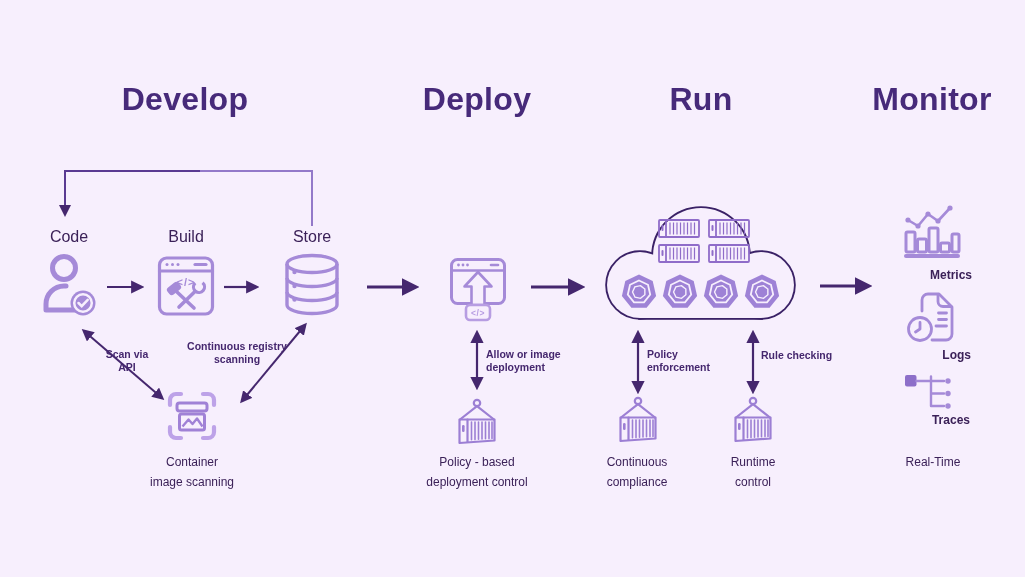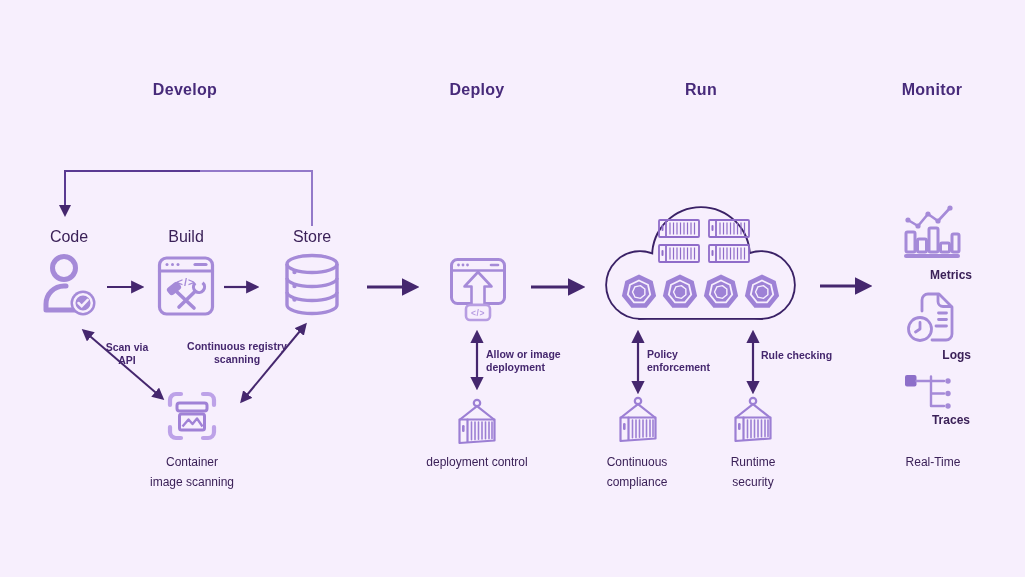--- a/index.html
+++ b/index.html
@@ -1,19 +1,19 @@
 <!DOCTYPE html>
 <html><head>
 <meta charset="utf-8">
 <style>
   html,body{margin:0;padding:0;}
   .scene{position:relative;width:1025px;height:577px;background:#f7effd;overflow:hidden;
          font-family:"Liberation Sans", sans-serif;}
   .abs{position:absolute;}
-  .hd{position:absolute;width:200px;text-align:center;font-size:16px;font-weight:700;
+  .hd{position:absolute;width:200px;text-align:center;font-size:32px;font-weight:700;
       color:#472a7a;letter-spacing:.3px;}
   .nl{position:absolute;width:120px;text-align:center;font-size:16px;font-weight:500;color:#3b2158;}
   .tl{position:absolute;text-align:center;font-size:12px;font-weight:500;color:#3b2158;line-height:20px;}
   .an{position:absolute;font-size:10.5px;font-weight:600;color:#45276e;line-height:13px;}
   .an.center{text-align:center;}
   .ml{position:absolute;text-align:right;font-size:12px;font-weight:600;color:#3b2158;}
   svg{display:block;}
 </style>
 </head>
 <body>
@@ -88,21 +88,21 @@
       <ellipse cx="29" cy="11" rx="25" ry="8.5"></ellipse>
       <path d="M4 11 V52 a25 8.5 0 0 0 50 0 V11"></path>
       <path d="M4 25 a25 8.5 0 0 0 50 0"></path>
       <path d="M4 39 a25 8.5 0 0 0 50 0"></path>
     </g>
     <circle cx="11.5" cy="19" r="2.2" fill="#a58ad8"></circle>
     <circle cx="11.5" cy="33" r="2.2" fill="#a58ad8"></circle>
     <circle cx="11.5" cy="46.5" r="2.2" fill="#a58ad8"></circle>
   </svg>
 
-  <div class="an center" style="left:98px;top:341px;width:58px;">
+  <div class="an center" style="left:98px;top:348px;width:58px;">
     <div>Scan via</div>
     <div>API</div>
   </div>
   <div class="an center" style="left:181px;top:340px;width:112px;">
     <div>Continuous registry</div>
     <div>scanning</div>
   </div>
 
   <svg class="abs" style="left:166px;top:390px;" width="52" height="52" viewBox="0 0 52 52">
     <g stroke="#bda2e8" fill="none" stroke-width="4.2" stroke-linecap="round" stroke-linejoin="round">
@@ -145,20 +145,21 @@
     <g stroke="#9c7fd4" fill="none" stroke-width="2.2" stroke-linejoin="round" stroke-linecap="round">
       <circle cx="28" cy="6" r="3.2"></circle>
       <path d="M28 9.2 L11 22.5 M28 9.2 L45 22.5"></path>
       <path d="M10.5 22.5 H45.5 V43.5 L10.5 46 Z"></path>
       <line x1="18.5" y1="22.5" x2="18.5" y2="45"></line>
       <path d="M22.5 25 V42.8 M26 25 V42.6 M29.5 25 V42.3 M33 25 V42 M36.5 25 V41.8 M40 25 V41.6 M43 25 V41.4" stroke-width="1.6"></path>
     </g>
     <rect x="13" y="28" width="2.6" height="7" rx="1.2" fill="#9c7fd4"></rect>
   </svg>
   <div class="tl" style="left:387px;top:452px;width:180px;">
+    <div>Policy - based</div>
     <div>deployment control</div>
   </div>
 
   <svg class="abs" style="left:597px;top:190px;" width="212" height="140" viewBox="0 0 212 140">
     <g fill="#f7effd" stroke="#3a2166" stroke-width="3.6">
       <circle cx="43" cy="95" r="33"></circle>
       <circle cx="104" cy="66" r="48"></circle>
       <circle cx="164" cy="95" r="33"></circle>
       <rect x="43" y="95" width="121" height="33"></rect>
     </g>
@@ -217,21 +218,21 @@
     </g>
     <rect x="13" y="28" width="2.6" height="7" rx="1.2" fill="#9c7fd4"></rect>
   </svg>
 
   <div class="tl" style="left:557px;top:452px;width:160px;">
     <div>Continuous</div>
     <div>compliance</div>
   </div>
   <div class="tl" style="left:673px;top:452px;width:160px;">
     <div>Runtime</div>
-    <div>security</div>
+    <div>control</div>
   </div>
 
   <svg class="abs" style="left:901px;top:201px;" width="62" height="60" viewBox="0 0 62 60">
     <g stroke="#a58ad8" fill="none" stroke-linecap="round" stroke-linejoin="round">
       <line x1="5" y1="55" x2="57" y2="55" stroke-width="4"></line>
       <rect x="5" y="31" width="9" height="20" rx="1.5" stroke-width="3"></rect>
       <rect x="16.5" y="38" width="9" height="13" rx="1.5" stroke-width="3"></rect>
       <rect x="28" y="27" width="9" height="24" rx="1.5" stroke-width="3"></rect>
       <rect x="39.5" y="42" width="9" height="9" rx="1.5" stroke-width="3"></rect>
       <rect x="51" y="33" width="7" height="18" rx="1.5" stroke-width="3"></rect>

